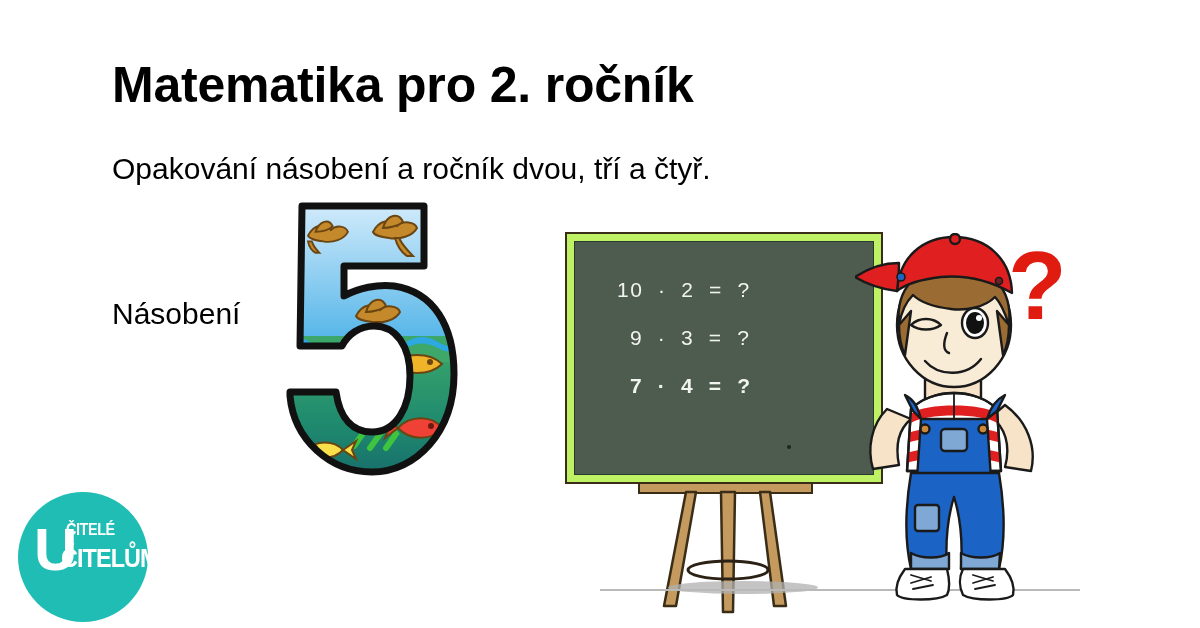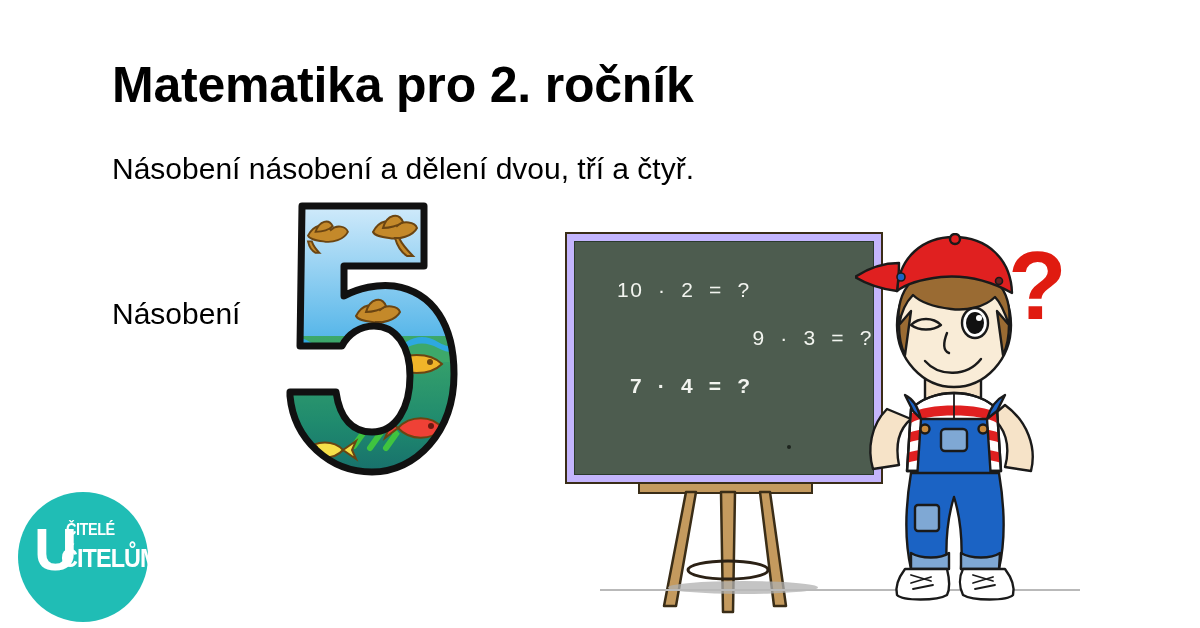--- a/index.html
+++ b/index.html
@@ -62,21 +62,21 @@
     top: 232px;
     width: 520px;
     height: 390px;
   }
   .blackboard-frame {
     position: absolute;
     left: 5px;
     top: 0px;
     width: 318px;
     height: 252px;
-    background: #c4b5fd;
+    background: #bef264;
     border: 2px solid #3a2d17;
     box-sizing: border-box;
     padding: 7px;
   }
   .blackboard-surface {
     width: 100%;
     height: 100%;
     background: #4d5c4f;
     border: 1px solid #2b3a2e;
     box-sizing: border-box;
@@ -91,21 +91,21 @@
   .equation-row {
     color: #f2f4ef;
     font-size: 21px;
     font-family: "Liberation Sans", sans-serif;
     letter-spacing: 1.5px;
     height: 48px;
     line-height: 48px;
     white-space: pre;
   }
   .equation-row.r0 { padding-left: 42px; }
-  .equation-row.r1 { padding-left: 55px; text-align: right; }
+  .equation-row.r1 { padding-left: 55px; }
   .equation-row.r2 { padding-left: 55px; font-weight: bold; }
   .equation-row.r3 { padding-left: 55px; }
   .stray-dot {
     position: absolute;
     left: 212px;
     top: 203px;
     width: 4px;
     height: 4px;
     border-radius: 50%;
     background: #1d241e;
@@ -215,21 +215,21 @@
     line-height: 1;
     font-family: "Liberation Sans", sans-serif;
     transform: scaleX(0.9);
     transform-origin: left top;
   }
 </style>
 </head>
 <body>
 
 <div class="slide-title">Matematika pro 2. ročník</div>
-<div class="slide-subtitle">Násobení násobení a dělení dvou, tří a čtyř.</div>
+<div class="slide-subtitle">Opakování násobení a ročník dvou, tří a čtyř.</div>
 <div class="section-label">Násobení</div>
 
 <div class="number-five">
   <svg viewBox="0 0 200 290" xmlns="http://www.w3.org/2000/svg">
     <defs>
       <clipPath id="fiveClip">
         <path d="M24,10 L146,10 L146,70 L66,70 L66,100
                  C80,92 100,88 116,90
                  C156,96 176,130 176,178
                  C176,236 138,276 94,276

